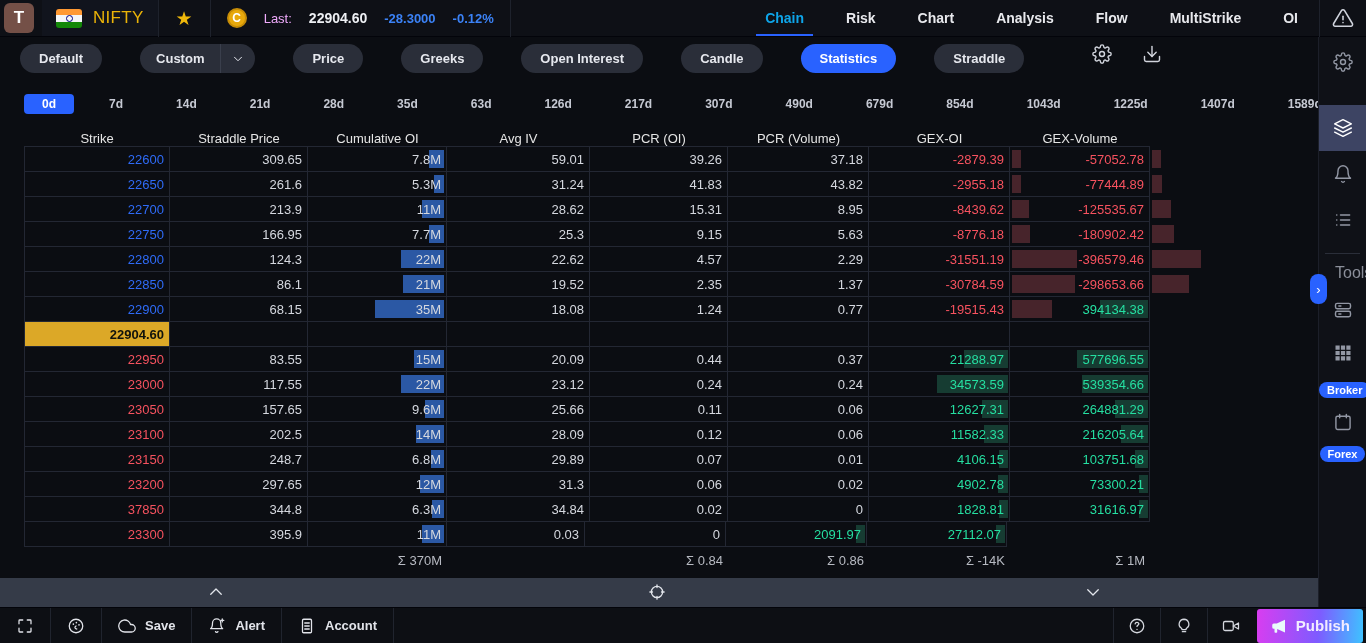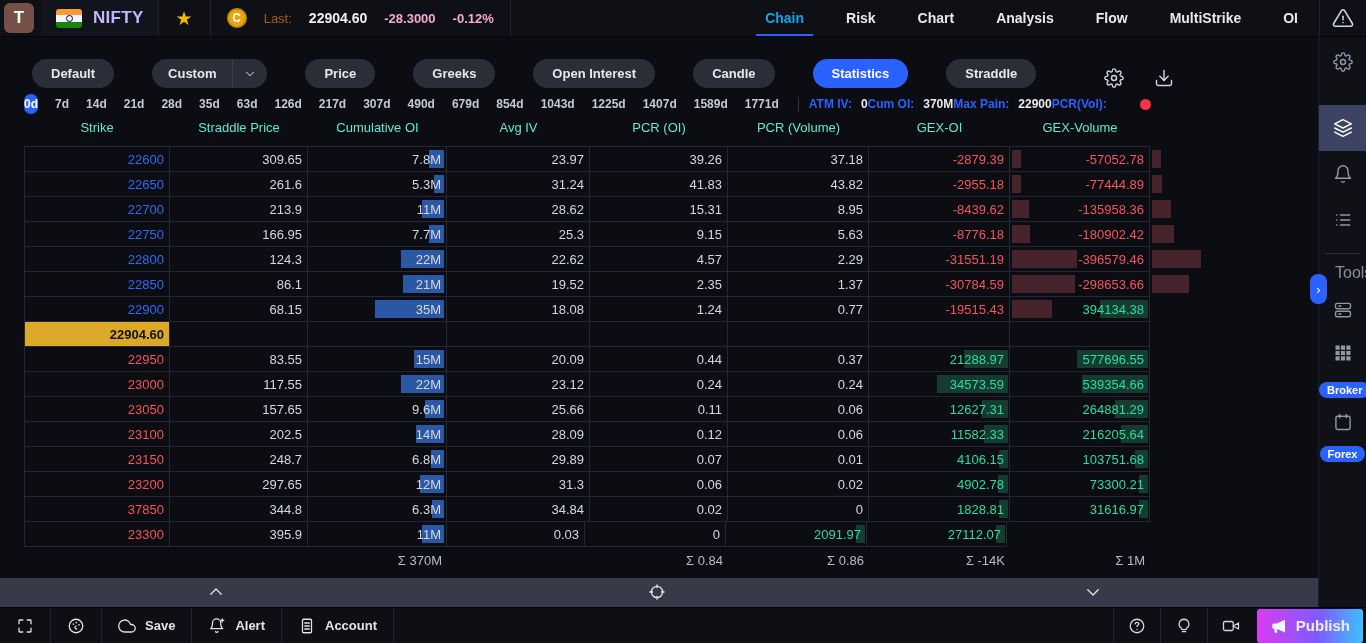--- a/index.html
+++ b/index.html
@@ -9,53 +9,53 @@
   svg.ic14{width:14px;height:14px}svg.ic18{width:18px;height:18px}svg.ic22{width:22px;height:22px}
   svg .fill{fill:currentColor;stroke:none}
   
   .topbar{position:absolute;top:0;left:0;right:0;height:37px;background:#0e1016;border-bottom:1px solid #03040a;display:flex;align-items:center}
   .logo-sq{width:30px;height:30px;margin:0 8px 0 4px;border-radius:6px;background:#745047;color:#fff;font-weight:700;font-size:17px;display:flex;align-items:center;justify-content:center}
   .sym-cell{display:flex;align-items:center;gap:11px;padding:0 14px;height:100%;background:#11141d}
   .flag{width:26px;height:19px;border-radius:3px;overflow:hidden;display:flex;flex-direction:column}
   .flag .f1{flex:1;background:#ff9933}.flag .f2{flex:1;background:#f4f6f8;display:flex;align-items:center;justify-content:center}
   .flag .f2 b{width:7px;height:7px;border:1.5px solid #000080;border-radius:50%;display:block}
   .flag .f3{flex:1;background:#138808}
-  .sym{color:#c4b5fd;font-weight:700;font-size:17px;letter-spacing:.3px}
+  .sym{color:#eab308;font-weight:400;font-size:17px;letter-spacing:.3px}
   .vsep{width:1px;height:37px;background:#1e222c}
   .star-cell{padding:0 17px;color:#f0b90b;font-size:19px;line-height:37px}
   .quote{display:flex;align-items:center;gap:17px;padding:0 16px;font-size:13px}
   .coin{width:20px;height:20px;border-radius:50%;background:#e8a90c;color:#fff;font-weight:800;font-size:12px;display:flex;align-items:center;justify-content:center;border:2px solid #c78d07}
-  .q-last{color:#a16207}.q-price{color:#eef0f4;font-weight:700;font-size:14px}
-  .q-chg,.q-pct{color:#f9a8d4;font-weight:700}
+  .q-last{color:#f0abfc}.q-price{color:#eef0f4;font-weight:700;font-size:14px}
+  .q-chg,.q-pct{color:#3b82f6;font-weight:700}
   .main-nav{margin-left:auto;display:flex;align-items:center;height:100%}
   .nav-item{padding:0 21px;height:100%;display:flex;align-items:center;font-size:14px;font-weight:700;color:#e8e9ed;position:relative;cursor:pointer}
   .nav-item.active{color:#0ea5e9}
   .nav-item.active::after{content:"";position:absolute;left:12px;right:12px;bottom:0;height:2px;background:#2962ff}
   .warn-cell{width:46px;display:flex;justify-content:center;color:#cfd3dc}
   
-  .btnrow{position:absolute;top:44px;left:12px;width:1318px;height:44px;display:flex;align-items:flex-end;padding-left:20px}
+  .btnrow{position:absolute;top:44px;left:0;width:1318px;height:44px;display:flex;align-items:flex-start;padding-left:20px}
   .pill{height:29px;border-radius:15px;background:#2a2e39;color:#e6e8ee;font-size:13px;font-weight:700;display:flex;align-items:center;padding:0 19px;margin-right:38px;cursor:pointer;white-space:nowrap}
   .pill.active{background:#2962ff;color:#fff}
   .pill.split{padding:0}
   .pill.split .p-lab{padding:0 16px}
   .pill.split .p-div{width:1px;height:29px;background:#3a3f4c}
   .pill.split .p-chev{padding:0 10px;display:flex;align-items:center}
   .tool-ic{color:#d1d4dc;margin-left:30px;cursor:pointer}
   
   .dayrow{position:absolute;top:92px;left:24px;width:1290px;height:24px;display:flex;align-items:center;font-size:12px;color:#c6c9d3}
-  .day{padding:3px 0;border-radius:9px;font-weight:600;margin-right:17px;cursor:pointer}
+  .day{padding:3px 18px;border-radius:4px;font-weight:600;margin-right:17px;cursor:pointer}
   .day.active{background:#2962ff;color:#fff}
   .fsep{width:1px;height:15px;background:#2f3340;margin:0 10px 0 2px}
   .stat{display:flex;align-items:center;white-space:nowrap}
   .stat .s-lab{color:#2962ff;font-weight:600;margin-right:9px}
   .stat .s-val{color:#e8eaee;font-weight:600}
   .live-dot{width:11px;height:11px;border-radius:50%;background:#f23645;margin-left:24px}
   
   .table{position:absolute;top:120px;left:24px;width:1126px;font-size:13px}
-  .thead{display:flex;height:27px;align-items:flex-start;color:#5eead4;border-bottom:1px solid #232733}
+  .thead{display:flex;height:27px;align-items:flex-end;color:#e5e5e5;border-bottom:1px solid #232733}
   .hcell{display:flex;justify-content:center}
   .trow{display:flex;height:25px;position:relative}
   .cell{position:relative;border-right:1px solid #232733;border-bottom:1px solid #232733;display:flex;align-items:center;justify-content:flex-end;padding-right:5px}
   .cell:first-child{border-left:1px solid #232733}
   .cell span{position:relative;z-index:1}
   .c0{width:146px}.c1{width:138px}.c2{width:139px}.c3{width:143px}.c4{width:138px}.c5{width:141px}.c6{width:141px}.c7{width:140px}
   .itm{color:#2f6bf7}.otm{color:#f7525f}
   .pos{color:#25dfa1}.neg{color:#f7525f}
   .cbar{position:absolute;right:2px;top:3px;bottom:3px;background:#2b58a4;z-index:0}
   .gbar-pos{position:absolute;right:1px;top:3px;bottom:3px;background:#163c32;z-index:0}
@@ -224,21 +224,21 @@
             <span class="itm">22600</span>
           </div>
           <div class="cell c1">
             <span>309.65</span>
           </div>
           <div class="cell c2">
             <div class="cbar" style="width: 15.3771px;"></div>
             <span>7.8M</span>
           </div>
           <div class="cell c3">
-            <span>23.97</span>
+            <span>59.01</span>
           </div>
           <div class="cell c4">
             <span>39.26</span>
           </div>
           <div class="cell c5">
             <span>37.18</span>
           </div>
           <div class="cell c6">
             <div class="gbar-neg" style="width: 9px;"></div>
             <span class="neg">-2879.39</span>
@@ -296,21 +296,21 @@
           </div>
           <div class="cell c5">
             <span>8.95</span>
           </div>
           <div class="cell c6">
             <div class="gbar-neg" style="width: 17.3315px;"></div>
             <span class="neg">-8439.62</span>
           </div>
           <div class="cell c7">
             <div class="gbar-neg" style="width: 19.334px;"></div>
-            <span class="neg">-135958.36</span>
+            <span class="neg">-125535.67</span>
           </div>
         </div>
         <div class="trow">
           <div class="cell c0">
             <span class="itm">22750</span>
           </div>
           <div class="cell c1">
             <span>166.95</span>
           </div>
           <div class="cell c2">

